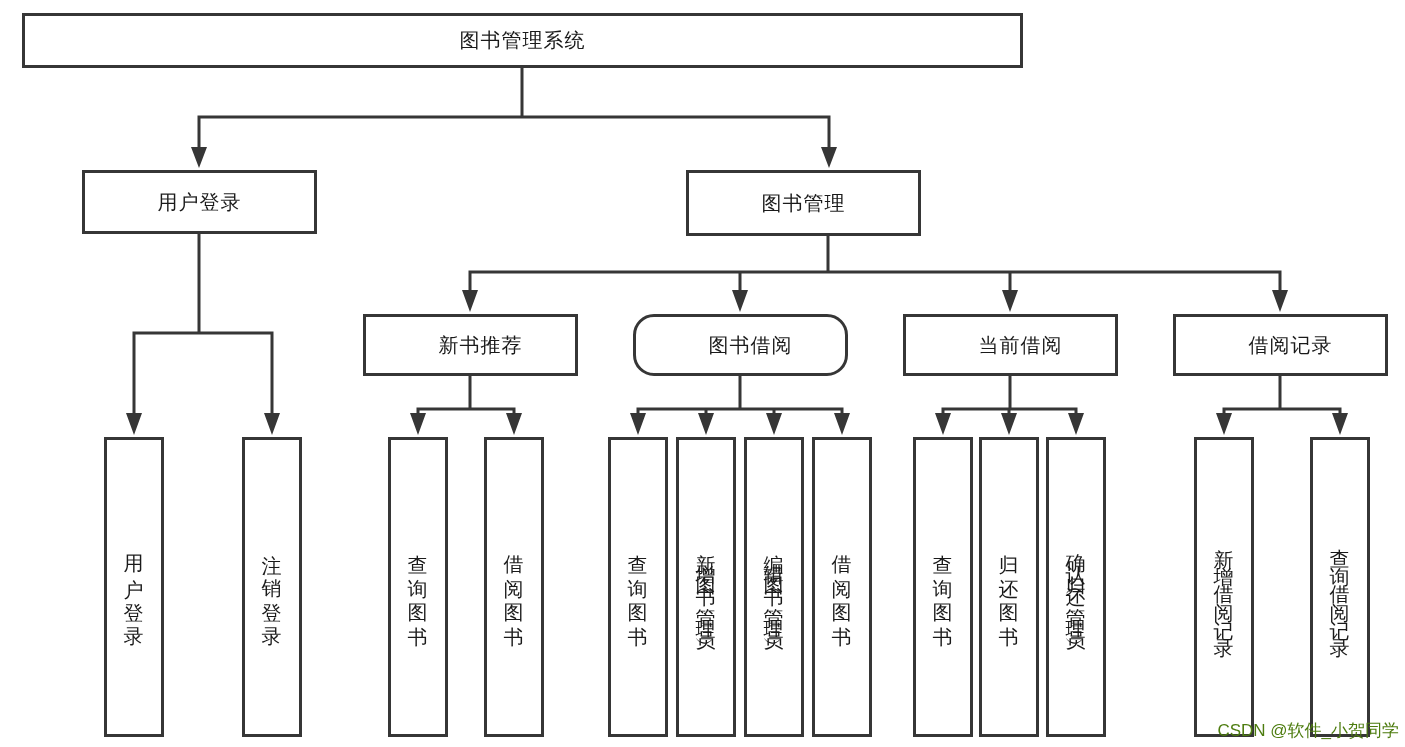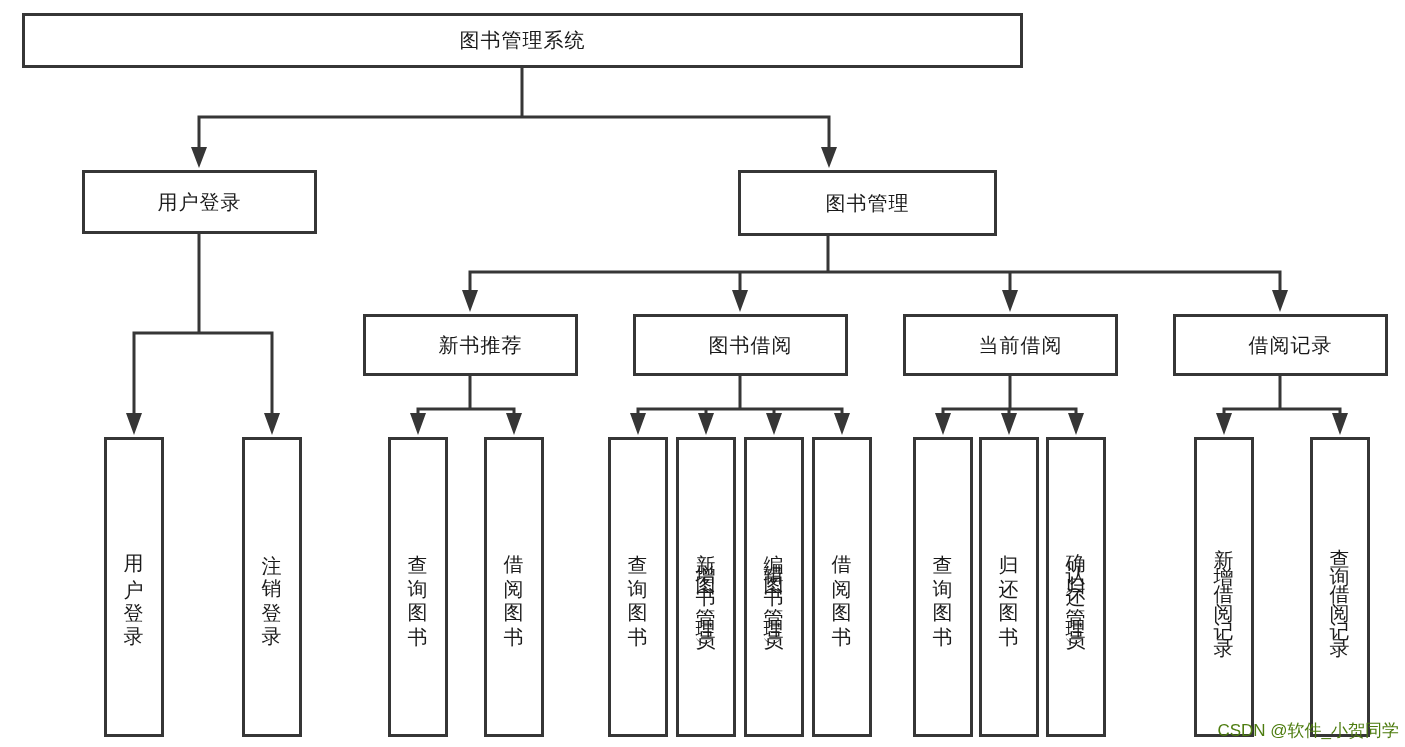--- a/index.html
+++ b/index.html
@@ -45,24 +45,24 @@
     line-height: 1;
     white-space: nowrap;
   }
   .sp4 { letter-spacing: 24px; }
   .sp6 { letter-spacing: 18px; }
   .sp8 { letter-spacing: 11px; }
 
   
   .n-root   { left: 22px;  top: 13px;  width: 1001px; height: 55px; }
   .n-login  { left: 82px;  top: 170px; width: 235px;  height: 64px; }
-  .n-mgmt   { left: 738px; top: 170px; width: 259px;  height: 66px; font-family: Liberation Mono, monospace; }
+  .n-mgmt   { left: 686px; top: 170px; width: 235px;  height: 66px; font-family: Liberation Mono, monospace; }
   .lvl3     { top: 314px; width: 215px; height: 62px; padding-left: 20px; }
   .n-rec    { left: 363px; }
-  .n-bor    { left: 633px; }
+  .n-bor    { left: 633px; border-radius: 21px; }
   .n-cur    { left: 903px; }
   .n-his    { left: 1173px; }
   .leaf     { top: 437px; width: 60px; height: 300px; }
   .lf-1  { left: 104px; }
   .lf-2  { left: 242px; }
   .lf-3  { left: 388px; }
   .lf-4  { left: 484px; }
   .lf-5  { left: 608px; }
   .lf-6  { left: 676px; }
   .lf-7  { left: 744px; }

